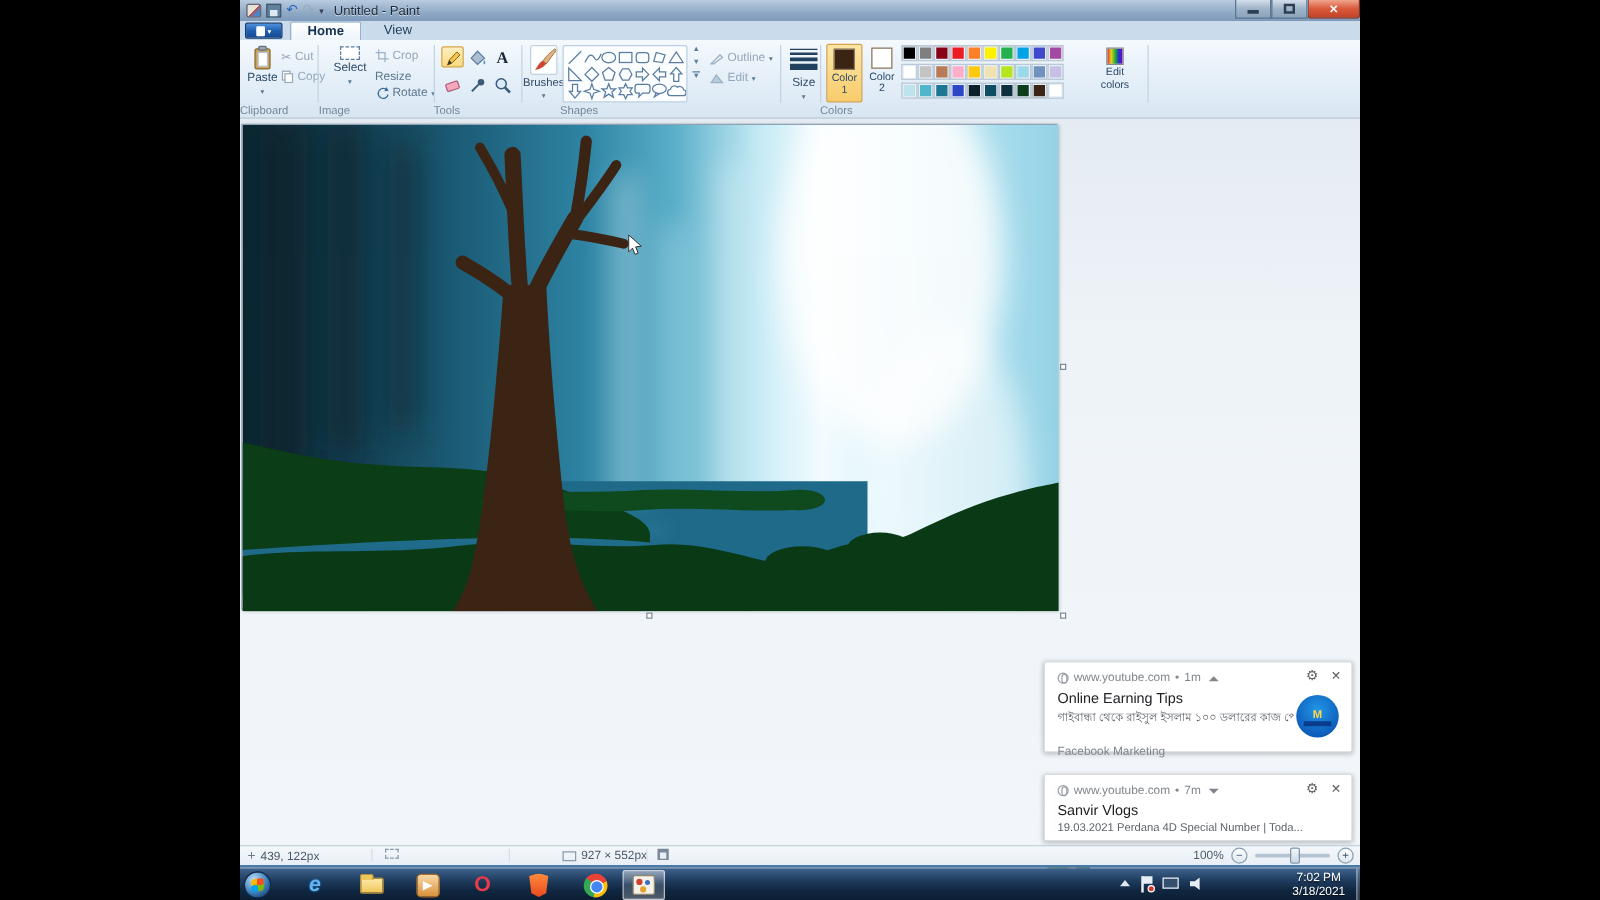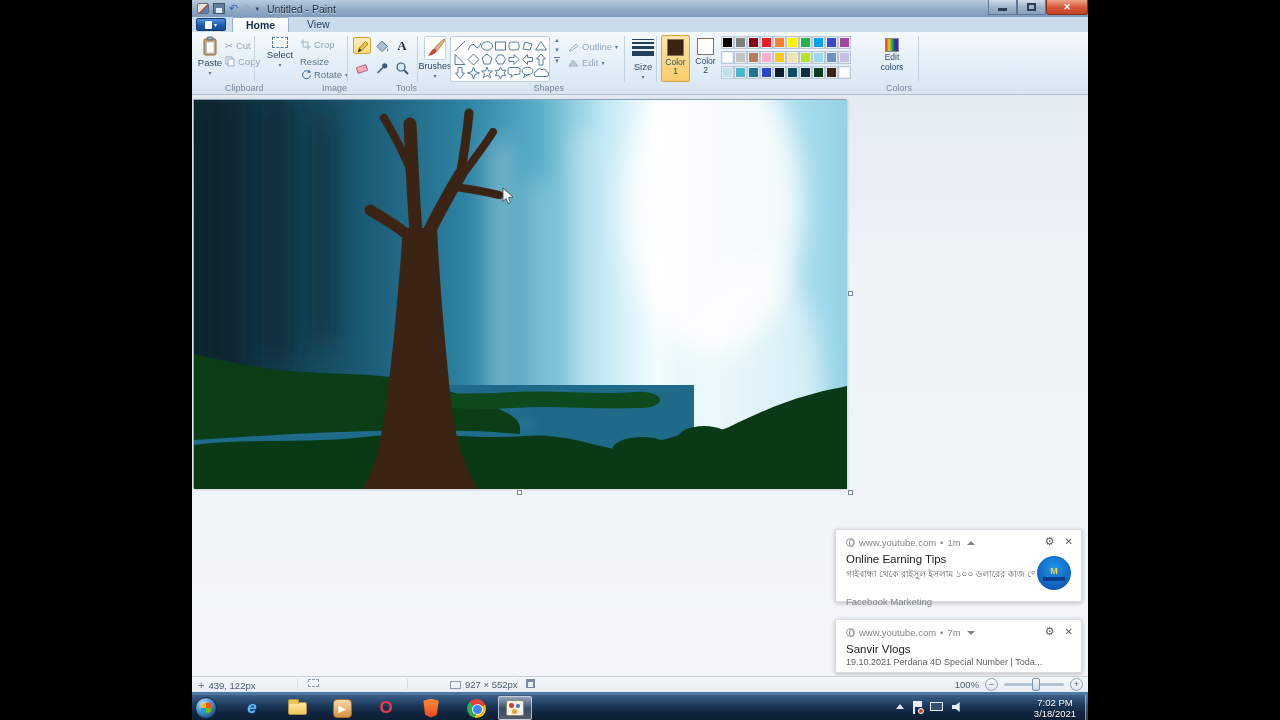--- a/index.html
+++ b/index.html
@@ -42,21 +42,21 @@
   .tab { position:absolute; top:0; height:15px; line-height:15px; padding:0 13px; font-size:10.5px; color:#1e3c5c; }
   .tab.active { left:40px; background:linear-gradient(#fff,#eef5fb); border:1px solid #96b1ca; border-bottom:none;
     border-radius:2px 2px 0 0; color:#15304e;font-weight:bold; }
   .tab.idle { left:102px; }
 
   
   .ribbon { position:absolute; left:0; top:32px; width:896px; height:63px;
     background:linear-gradient(#f4f9fd,#e2edf7 60%,#d8e6f2); border-bottom:1px solid #aebfd0;
     font-size:9.5px; color:#2d4a68; }
   .gdiv { position:absolute; top:4px; bottom:12px; width:1px; background:#c3d3e2; }
-  .glabel { position:absolute; bottom:0; height:11px; line-height:11px; font-size:9px; color:#74869b; text-align:right;padding-left:33px; }
+  .glabel { position:absolute; bottom:0; height:11px; line-height:11px; font-size:9px; color:#74869b; text-align:left; }
   .rbtn-big { position:absolute; display:flex; flex-direction:column; align-items:center; gap:1px; }
   .rsmall { position:absolute; display:flex; align-items:center; gap:3px; height:13px; color:#5c768f; }
   .rsmall.dim { color:#93a6ba; }
   .dd6 { font-size:6px; color:#5c768f; }
   .dashedrect { width:16px; height:11px; border:1px dashed #5b7da0; background:#fff; }
   .toolbtn { position:absolute; width:18px; height:17px; border:1px solid transparent; border-radius:2px;
     display:flex; align-items:center; justify-content:center; }
   .toolbtn.sel { background:linear-gradient(#fdf0c0,#fbda7c); border-color:#d8a33c; }
   .shapes-box { position:absolute; left:258px; top:4px; width:100px; height:46px;
     background:#fbfdff; border:1px solid #bccfe0; border-radius:2px; }
@@ -507,21 +507,21 @@
       <span>www.youtube.com</span>
       <span>•</span>
       <span>7m</span>
       <span class="chev down"></span>
     </div>
     <div class="n-actions">
       <span class="gear">⚙</span>
       <span class="nx">✕</span>
     </div>
     <div class="n-title">Sanvir Vlogs</div>
-    <div class="n-body">19.10.2021 Perdana 4D Special Number | Toda...</div>
+    <div class="n-body">19.03.2021 Perdana 4D Special Number | Toda...</div>
     <div class="thumb thumb2" style="top:22px; width:34px; height:28px;">
         <span class="fig"></span>
       </div>
   </div>
 
   <div class="statusbar">
     <div class="sb-item" style="left:6px;">
       <span style="font-size:11px; color:#6a7a8a;">+</span>
       <span>439, 122px</span>
     </div>

